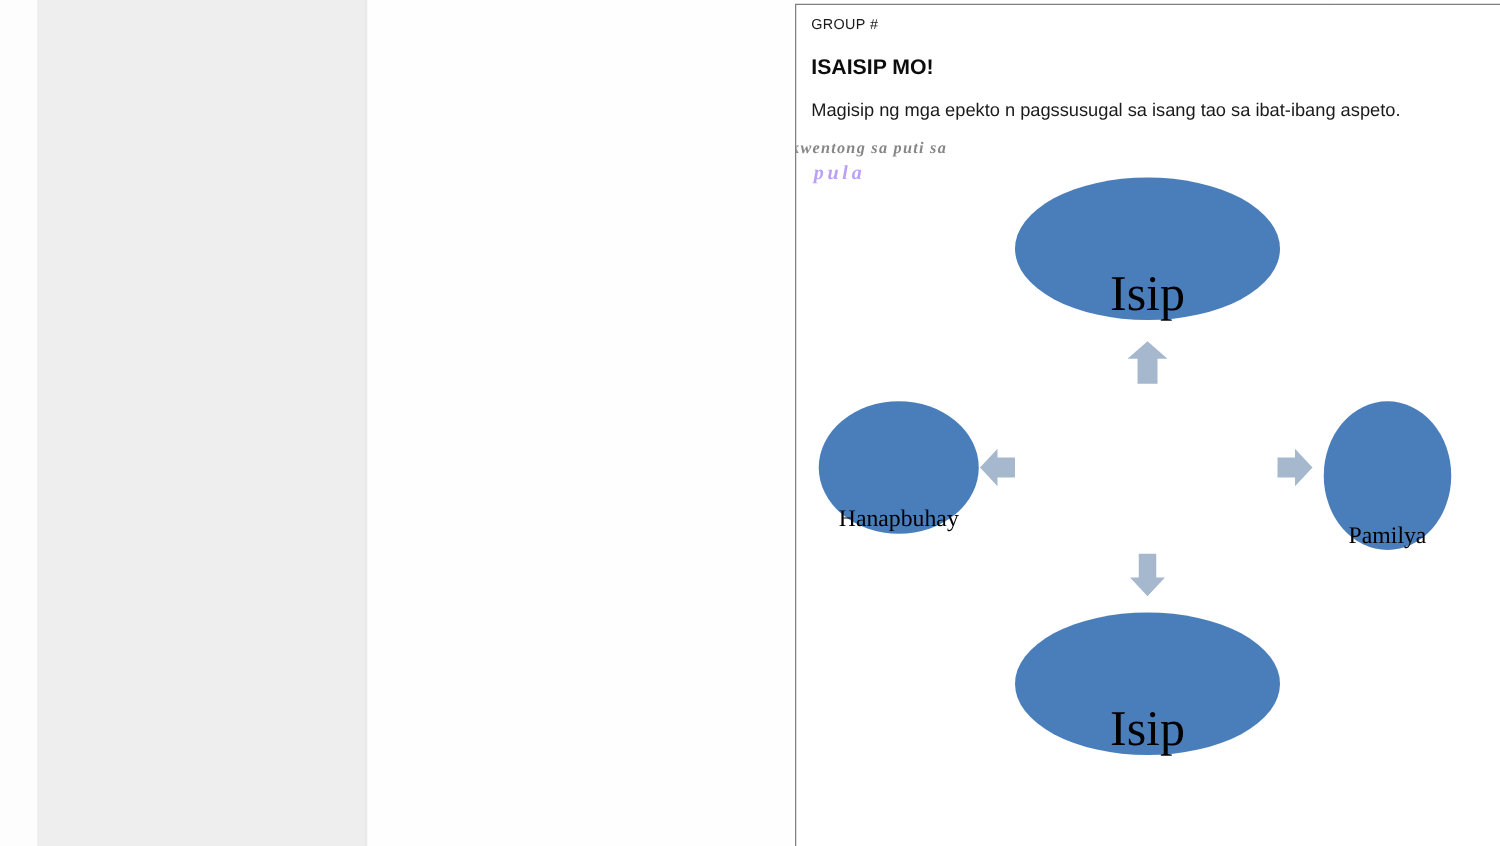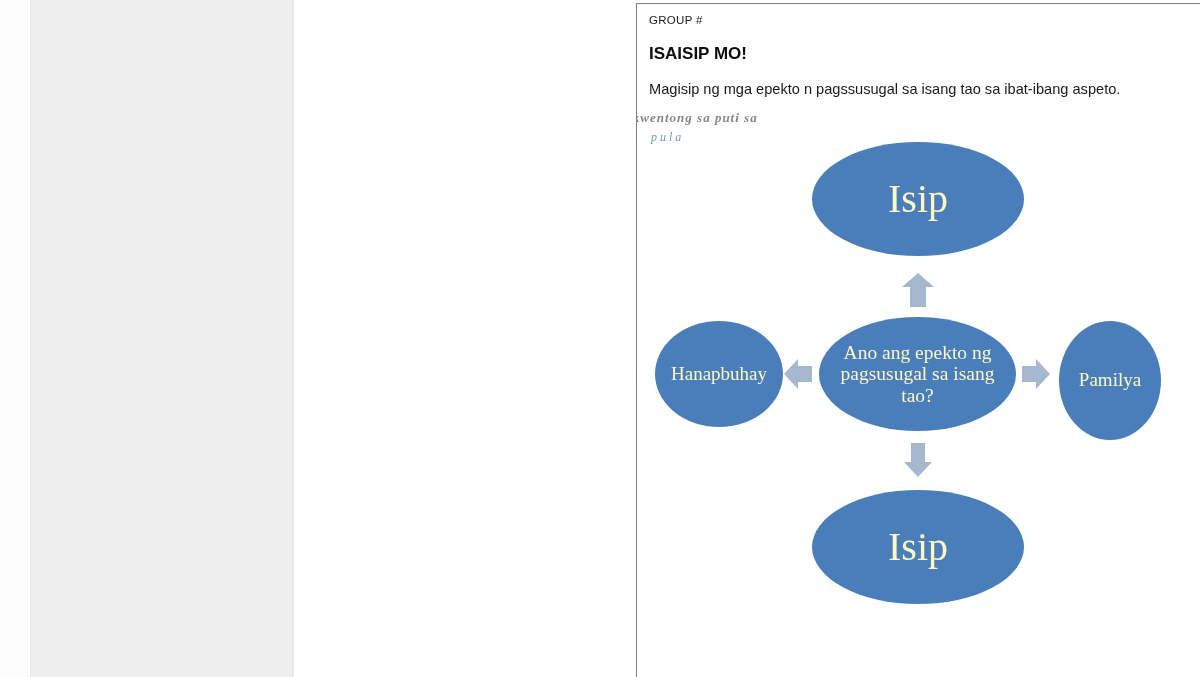--- a/index.html
+++ b/index.html
@@ -108,47 +108,47 @@
     opacity: 0.62;
     filter: blur(0.45px);
     letter-spacing: 1px;
     white-space: nowrap;
   }
   .ghost-line-2 {
     position: absolute;
     left: 36px; top: 20px;
     font-family: "Liberation Serif", serif;
     font-style: italic;
-    font-weight: normal;
-    font-size: 12px;
-    color: #0c4a6e;
+    font-weight: bold;
+    font-size: 16px;
+    color: #8b5cf6;
     opacity: 0.58;
     filter: blur(0.5px);
     letter-spacing: 3px;
     white-space: nowrap;
   }
 
   
   #diagram {
     position: absolute;
     left: 0; top: 128px;
     width: 581px;
     height: 520px;
   }
 
   .node {
     position: absolute;
     background: #4a7ebb;
     border-radius: 50%;
     display: flex;
-    align-items: center;
+    align-items: flex-end;
     justify-content: center;
     text-align: center;
     font-family: "Liberation Serif", serif;
-    color: #fef9c3;
+    color: #000000;
     box-sizing: border-box;
     line-height: 1.08;
   }
 
   
   #node-isip {
     left: 175px; top: 10px;
     width: 212px; height: 114px;
     font-size: 40px;
   }
@@ -215,23 +215,20 @@
         <div class="ghost-line-1">sa kwentong sa puti sa</div>
         <div class="ghost-line-2">pula</div>
       </div>
 
       <div id="diagram">
 
         <div class="node" id="node-isip">
           <span class="node-label">Isip</span>
         </div>
 
-        <div class="node" id="node-center">
-          <span class="node-label">Ano ang epekto ng pagsusugal sa isang tao?</span>
-        </div>
 
         <div class="node" id="node-hanapbuhay">
           <span class="node-label">Hanapbuhay</span>
         </div>
 
         <div class="node" id="node-pamilya">
           <span class="node-label">Pamilya</span>
         </div>
 
         <div class="node" id="node-ugali">

